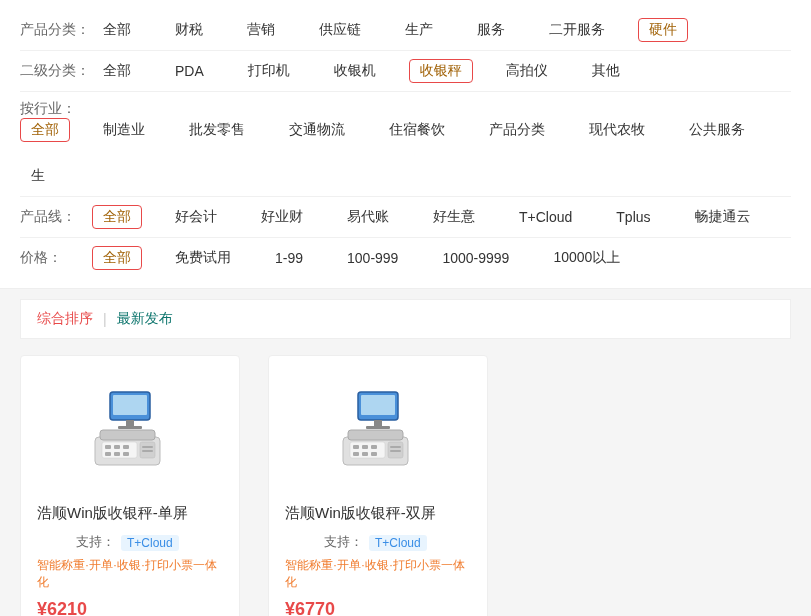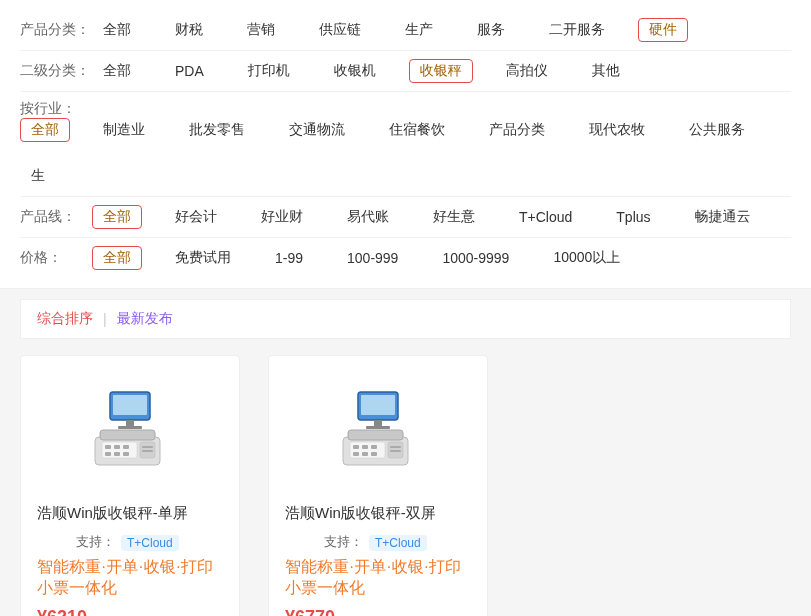--- a/index.html
+++ b/index.html
@@ -53,21 +53,21 @@
       background: #fff;
       margin: 10px 20px 0 20px;
       padding: 8px 12px;
       display: flex;
       align-items: center;
       border: 1px solid #eee;
     }
 
     .sort-item {
       cursor: pointer;
-      color: #8b5cf6;
+      color: #0f766e;
       padding: 2px 4px;
     }
 
     .sort-item.active { color: #e84949; }
 
     .sort-divider {
       color: #ccc;
       margin: 0 6px;
     }
 
@@ -115,21 +115,21 @@
 
     .support-badge {
       background: #e8f4fe;
       color: #3a8ee6;
       padding: 1px 6px;
       border-radius: 3px;
       font-size: 12px;
     }
 
     .product-desc {
-      font-size: 16px;
+      font-size: 12px;
       color: #f07b2d;
       margin-bottom: 8px;
     }
 
     .product-price {
       font-size: 18px;
       color: #e84949;
       font-weight: bold;
     }
   </style>

